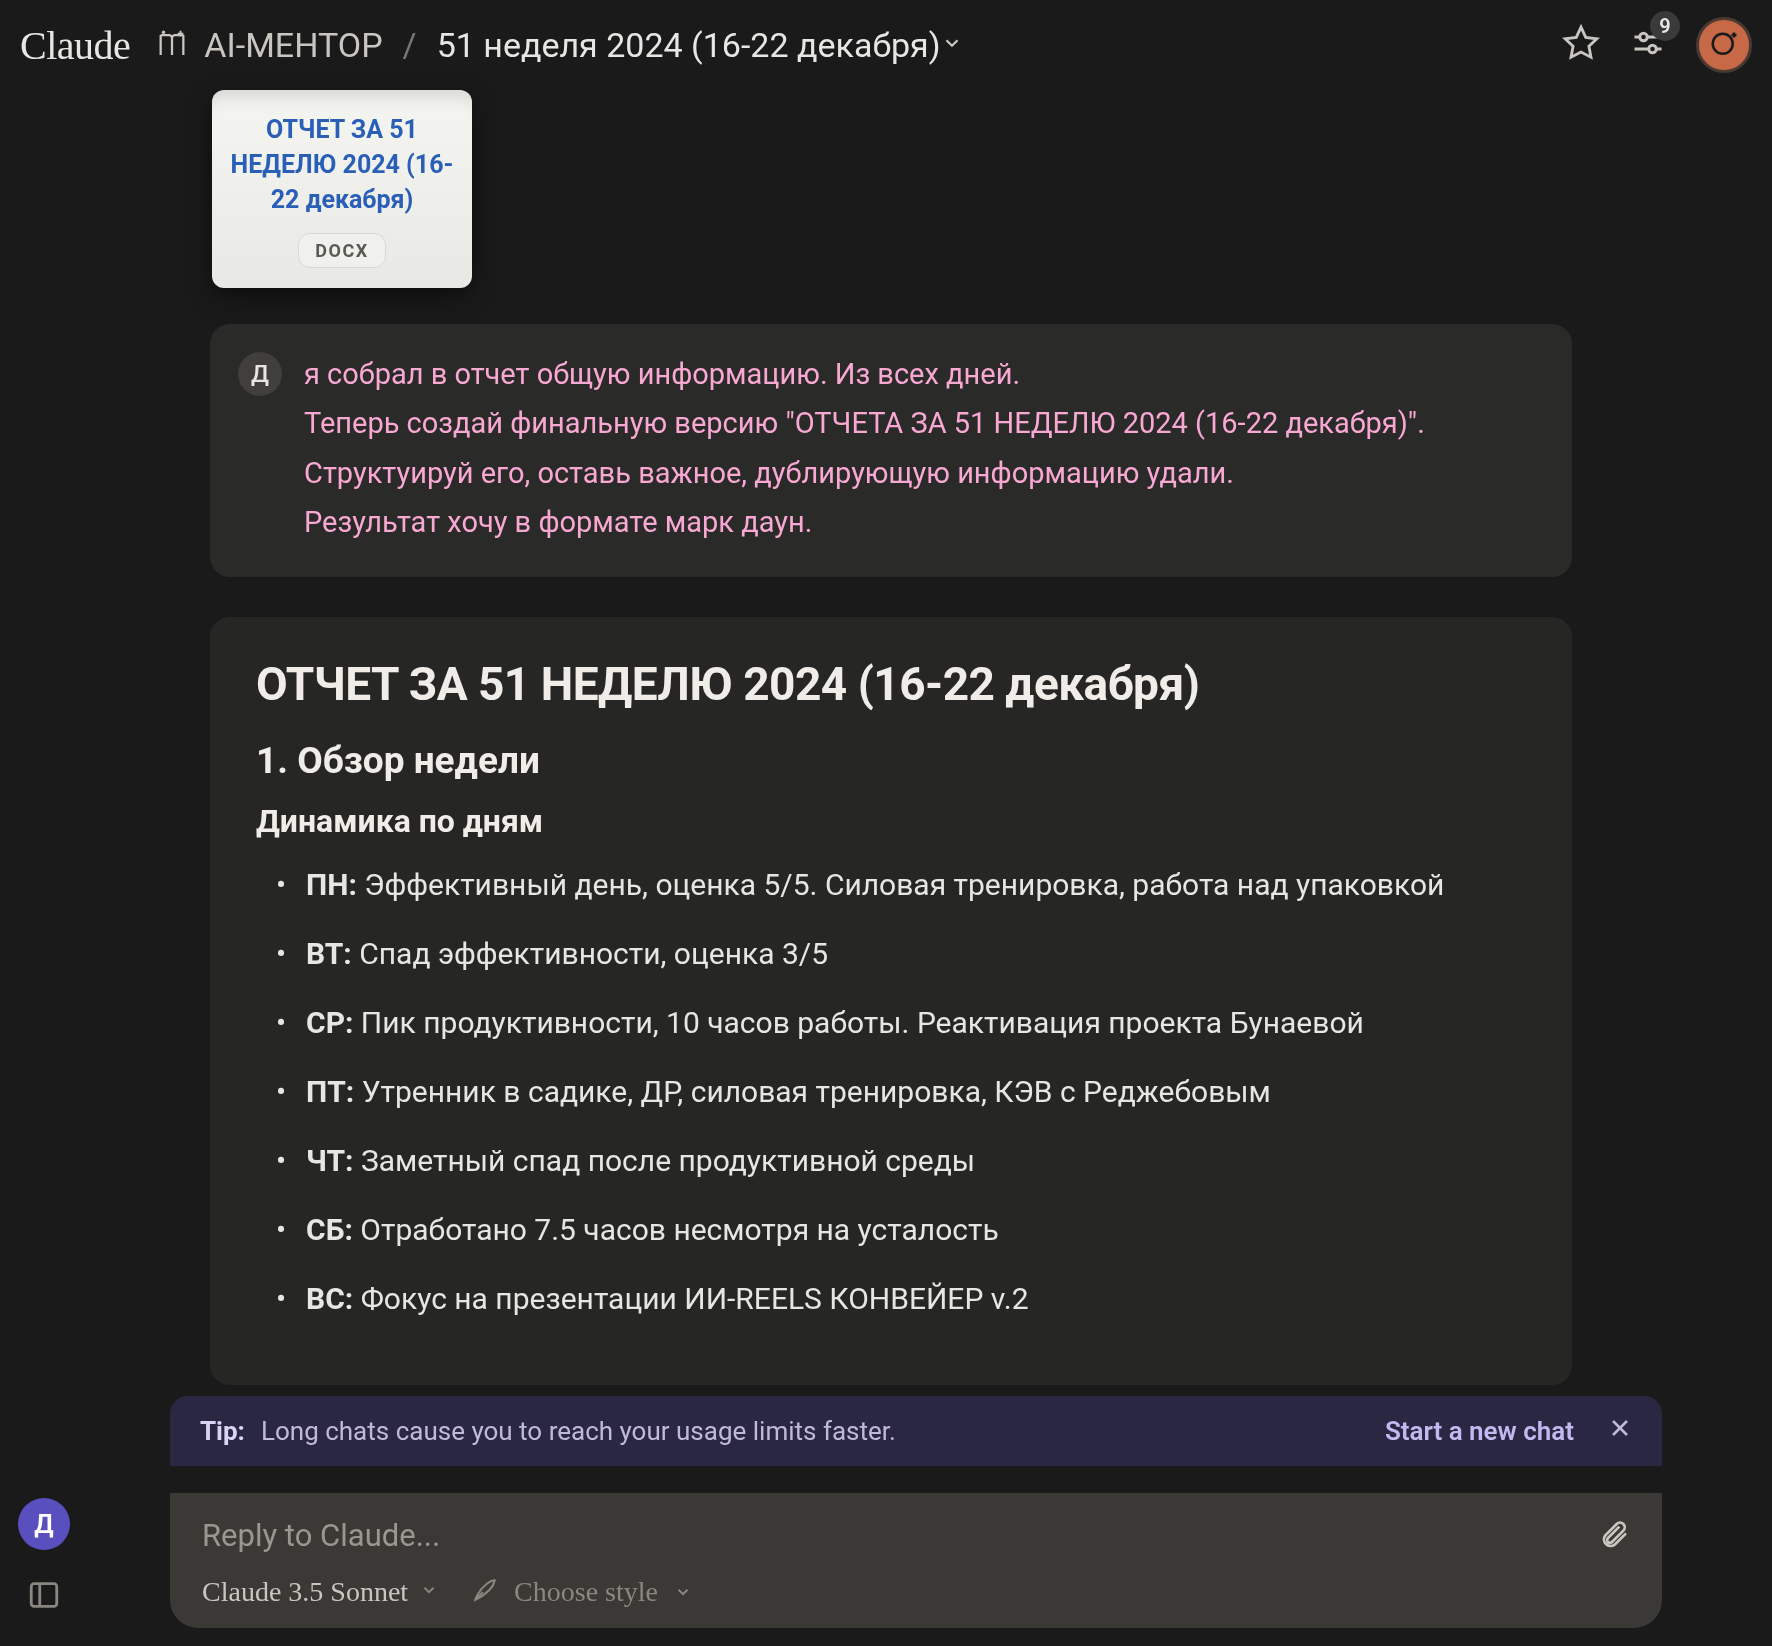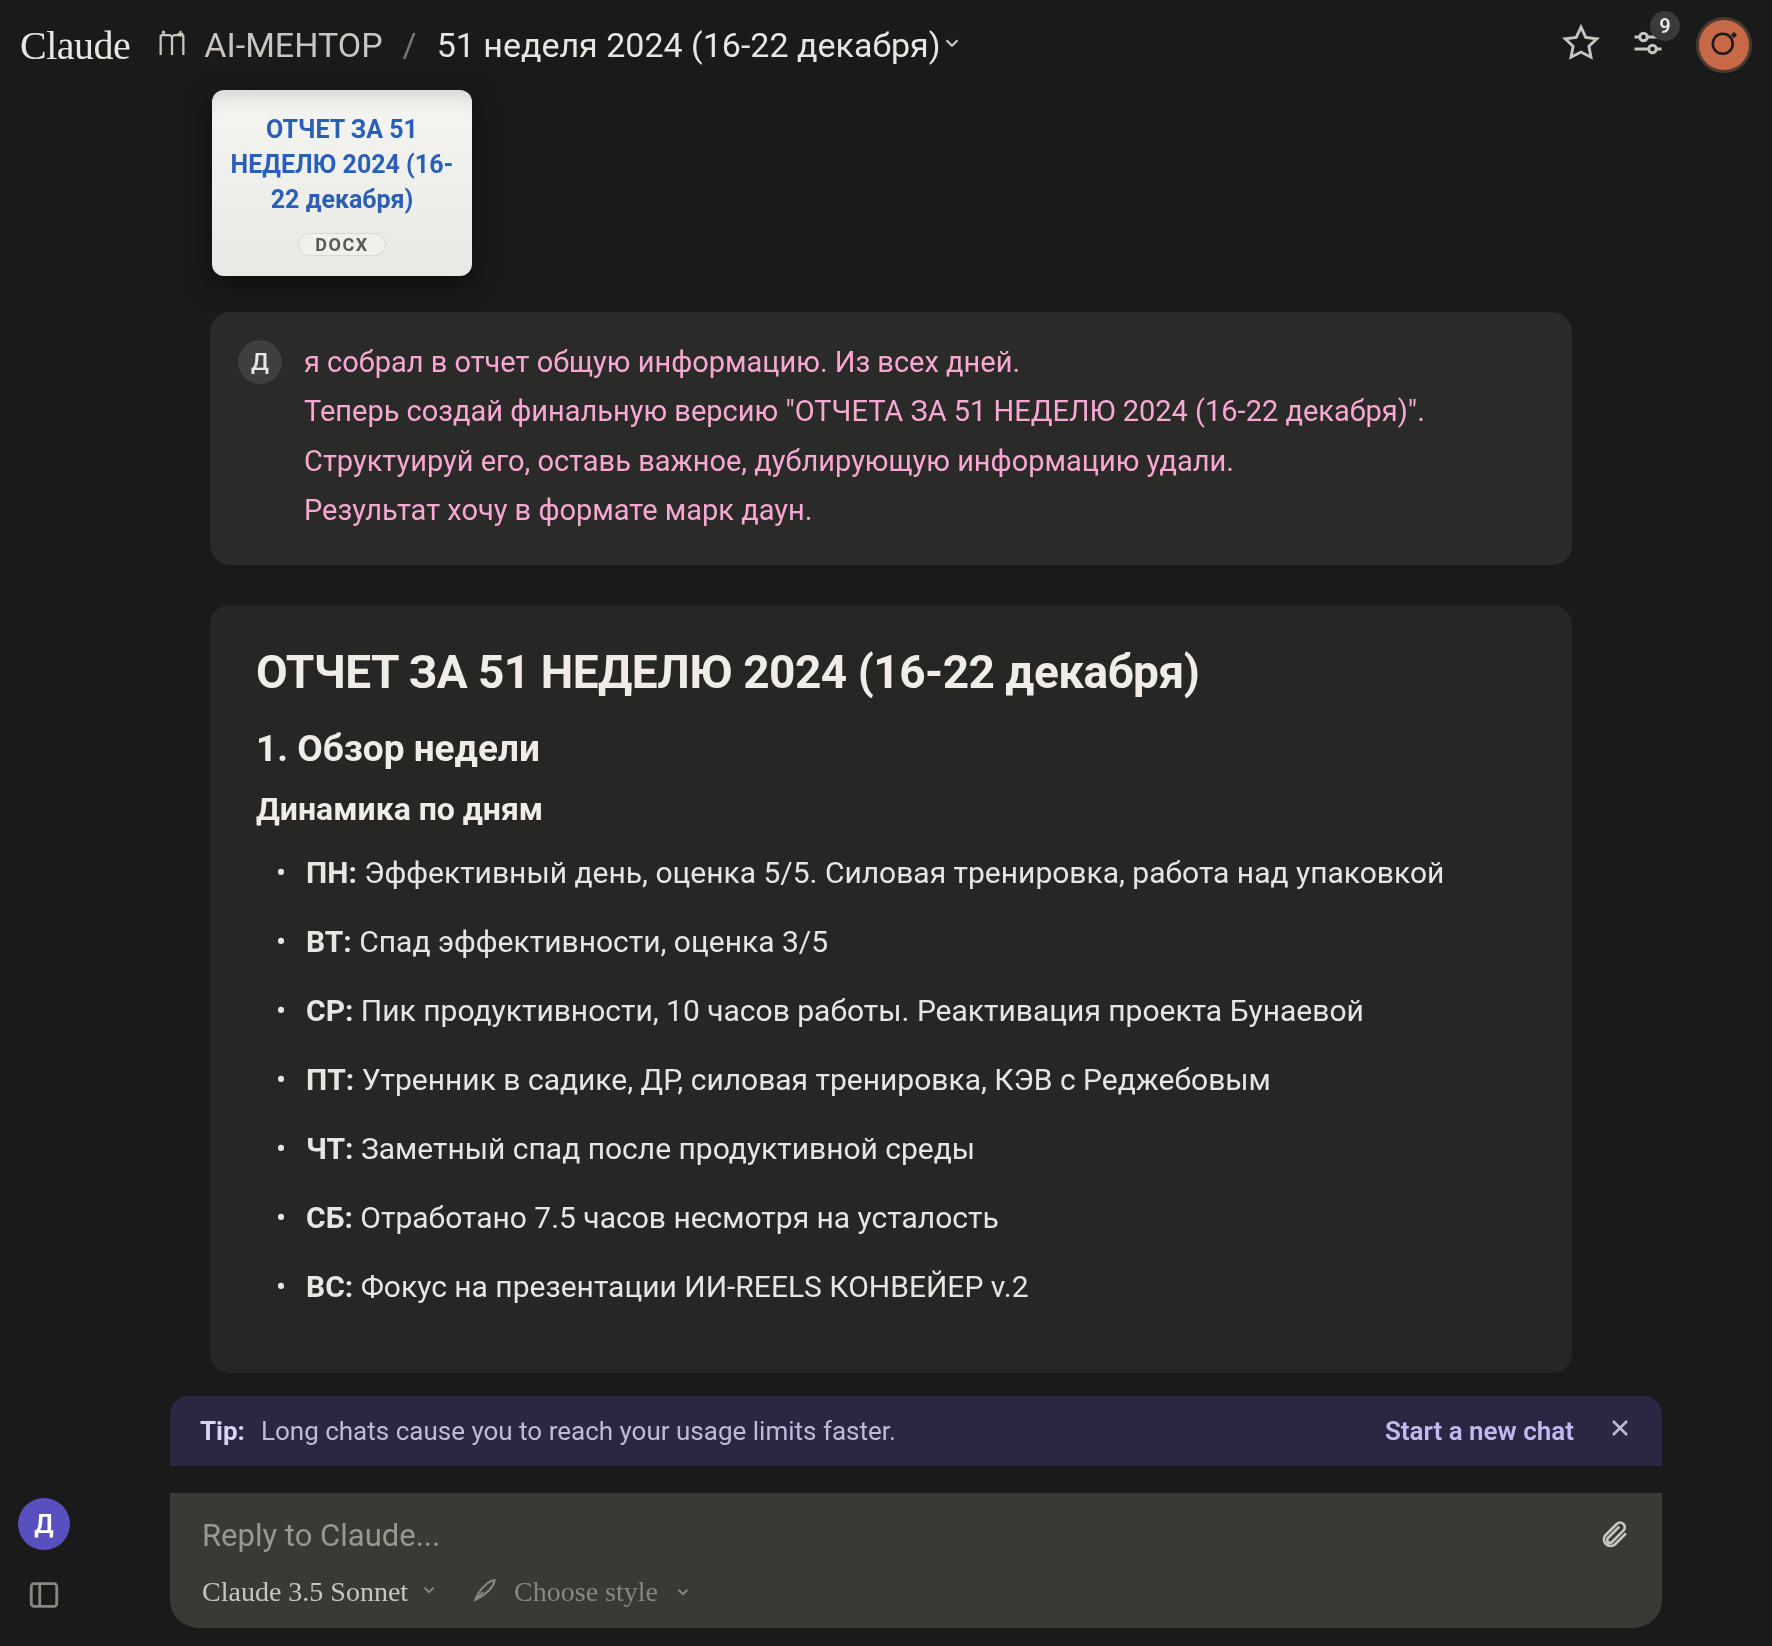--- a/index.html
+++ b/index.html
@@ -122,21 +122,21 @@
     margin-bottom: 16px;
   }
   .attachment-badge {
     display: inline-block;
     background: #f0f0ed;
     border: 1px solid #d8d8d5;
     color: #5a5a55;
     font-size: 18px;
     font-weight: 700;
     letter-spacing: 1.5px;
-    padding: 0 16px;
+    padding: 6px 16px;
     border-radius: 12px;
   }
   .attachment-badge-wrap { text-align: center; }
 
   
   .user-msg {
     background: #2a2a28;
     border-radius: 20px;
     padding: 26px 34px 30px 28px;
     display: flex;

